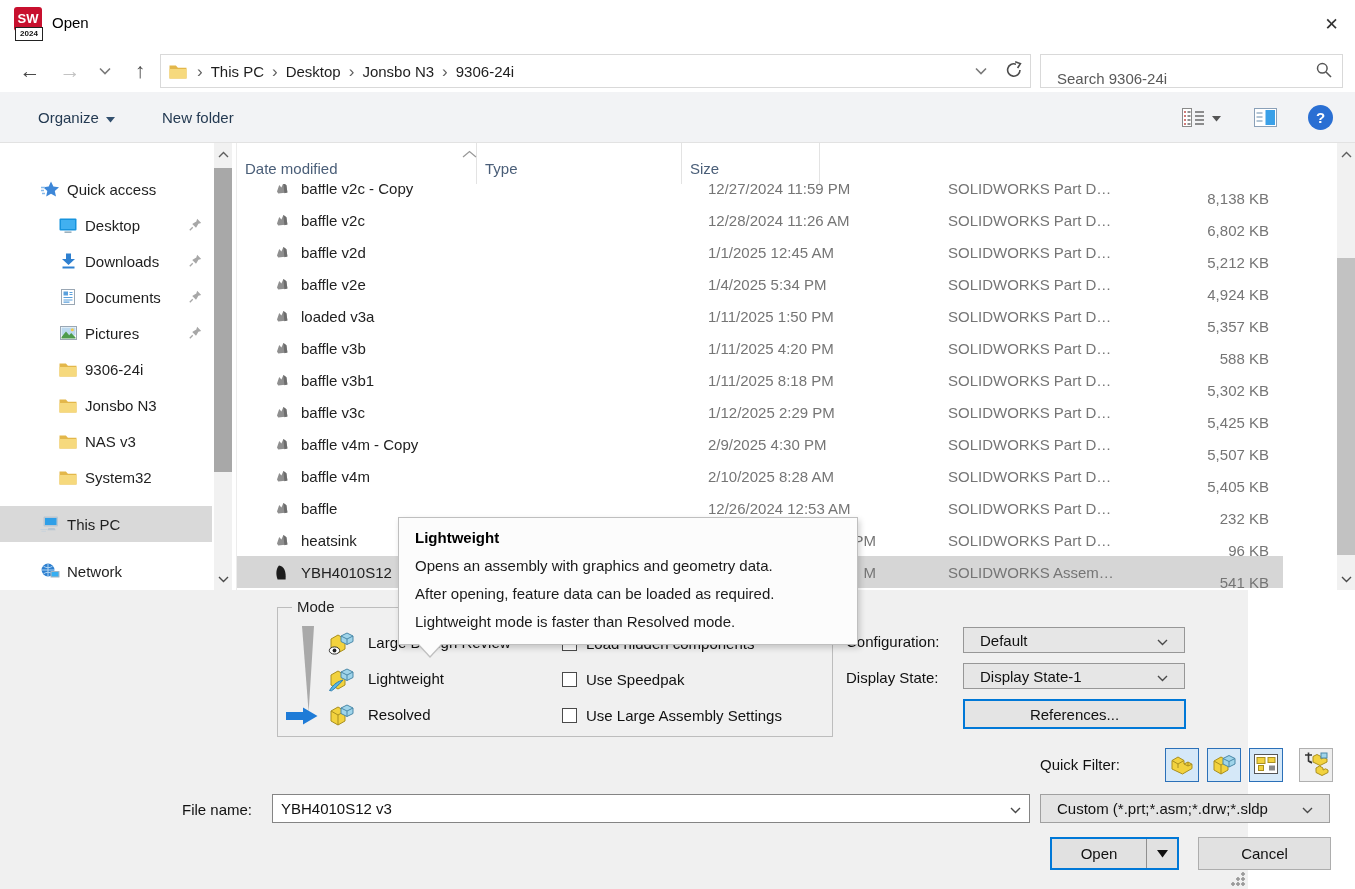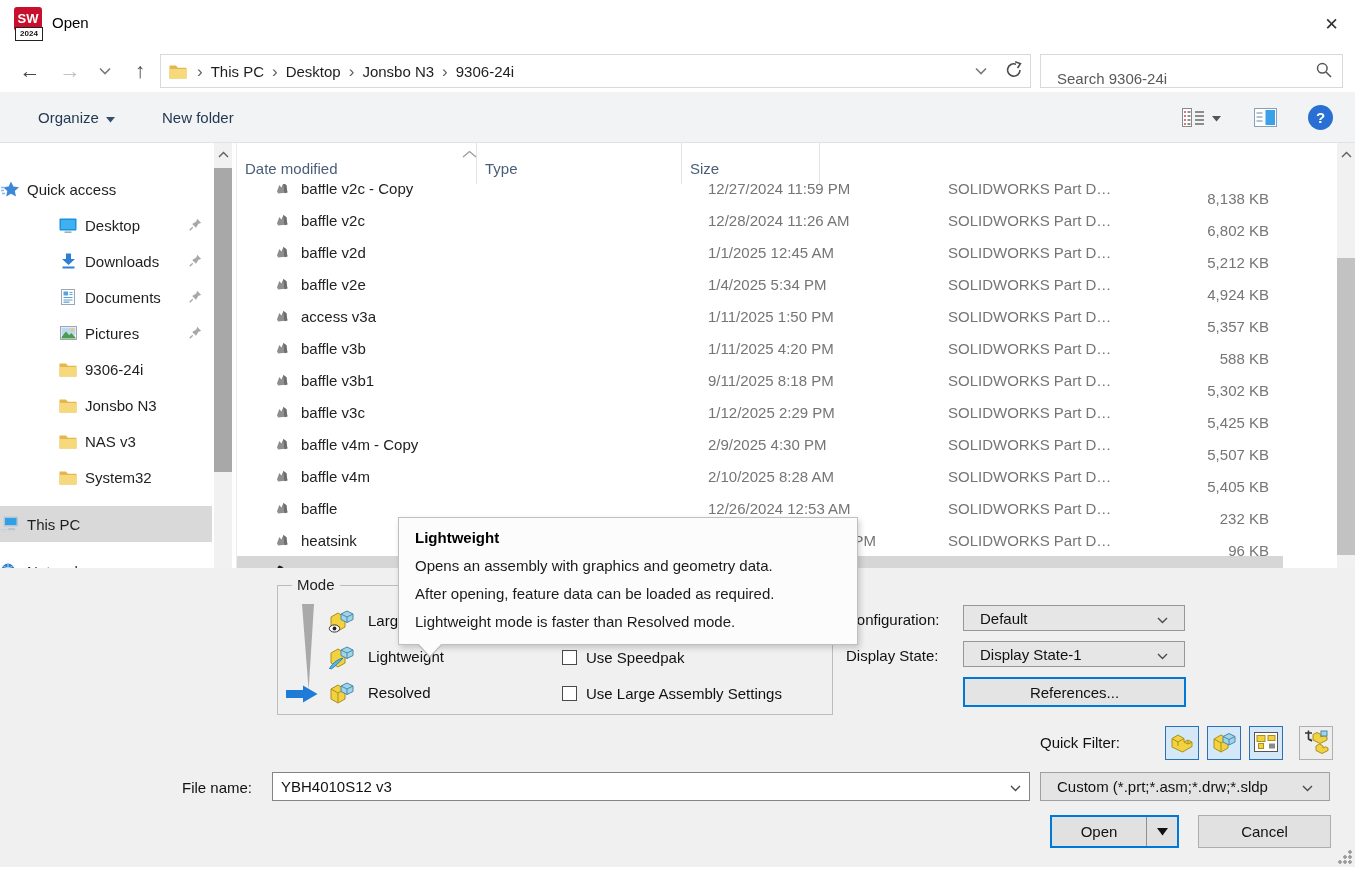--- a/index.html
+++ b/index.html
@@ -45,21 +45,21 @@
   .cmd-icon{position:absolute;display:flex;align-items:center;justify-content:center;}
   .cmd-listview{left:1182px;top:16px;}
   .cmd-listview-caret{left:1212px;top:24px;}
   .cmd-preview{left:1254px;top:16px;}
   .help-circle{left:1308px;top:13px;width:25px;height:25px;border-radius:50%;background:#2a6fd3;color:#fff;
     font-weight:bold;font-size:15px;display:flex;align-items:center;justify-content:center;}
 
   
   .sidebar{left:0;top:143px;width:236px;height:447px;background:#fff;}
   .side-items{position:absolute;left:0;top:28px;width:212px;}
-  .side-item{height:36px;display:flex;align-items:center;position:relative;cursor:default;}
+  .side-item{height:36px;display:flex;align-items:center;padding-left:40px;position:relative;cursor:default;}
   .side-item.lvl1{padding-left:58px;}
   .side-item.gap{margin-top:11px;}
   .side-item.selected{background:#d9d9d9;}
   .si-icon{width:20px;display:inline-flex;justify-content:center;margin-right:7px;flex:0 0 auto;}
   .si-label{white-space:nowrap;color:#1f1f1f;}
   .si-pin{position:absolute;right:10px;top:10px;}
   .side-scroll{left:214px;top:143px;width:18px;height:447px;background:#f1f1f1;}
   .sb-arrow{position:absolute;left:0;width:18px;height:22px;display:flex;align-items:center;justify-content:center;background:#f1f1f1;}
   .sb-thumb{position:absolute;left:0;width:18px;background:#a8a8a8;}
   .side-divider{left:236px;top:143px;width:1px;height:447px;background:#ececec;}
@@ -77,21 +77,21 @@
   .frow.selected{background:#d6d6d6;}
   .c-name{width:463px;display:flex;align-items:center;box-sizing:border-box;padding-left:38px;color:#222;}
   .fi{width:20px;display:inline-flex;margin-right:6px;flex:0 0 auto;}
   .c-date{width:240px;box-sizing:border-box;padding-left:8px;color:#757575;}
   .c-date.partial{text-align:right;padding-left:0;padding-right:64px;}
   .c-type{width:205px;box-sizing:border-box;padding-left:8px;color:#757575;}
   .c-size{width:138px;box-sizing:border-box;padding-right:14px;text-align:right;color:#757575;margin-top:21px;}
   .vscroll{left:1337px;top:143px;width:18px;height:447px;background:#f1f1f1;z-index:6;}
 
   
-  .bottompanel{left:0;top:568px;width:1355px;height:299px;background:#f0f0f0;z-index:10;}
+  .bottompanel{left:0;top:590px;width:1248px;height:299px;background:#f0f0f0;z-index:10;}
   .modebox{position:absolute;left:277px;top:17px;width:556px;height:130px;border:1px solid #bdbdbd;box-sizing:border-box;}
   .mode-label{position:absolute;left:14px;top:-10px;background:#f0f0f0;padding:0 5px;color:#1f1f1f;}
   .mode-rows{position:absolute;left:50px;top:16px;}
   .mode-row{height:36px;display:flex;align-items:center;}
   .mode-ic{width:30px;display:inline-flex;}
   .mode-txt{margin-left:10px;color:#111;}
   .mode-wedge{position:absolute;left:24px;top:18px;width:12px;height:86px;background:#a9a9a9;
     clip-path:polygon(0 0,100% 0,55% 100%);}
   .mode-arrow{position:absolute;left:8px;top:99px;}
   .chk-col{position:absolute;left:562px;top:35px;}
@@ -424,21 +424,21 @@
         <span class="c-size">4,924 KB</span>
       </div>
       <div class="frow">
         <span class="c-name">
           <span class="fi">
             <svg width="14" height="15" viewBox="0 0 14 15">
               <path d="M2 10.5 L4.2 4 L6.4 6.4 L8.4 2 L11.4 4.2 L12.4 11.4 L3.2 12.6 Z" fill="#8f8f8f"></path>
               <path d="M8.4 2 L11.4 4.2 L12.4 11.4 L9.4 12.2 Z" fill="#6e6e6e"></path>
             </svg>
           </span>
-          <span>access v3a</span>
+          <span>loaded v3a</span>
         </span>
         <span class="c-date">1/11/2025 1:50 PM</span>
         <span class="c-type">SOLIDWORKS Part D…</span>
         <span class="c-size">5,357 KB</span>
       </div>
       <div class="frow">
         <span class="c-name">
           <span class="fi">
             <svg width="14" height="15" viewBox="0 0 14 15">
               <path d="M2 10.5 L4.2 4 L6.4 6.4 L8.4 2 L11.4 4.2 L12.4 11.4 L3.2 12.6 Z" fill="#8f8f8f"></path>
@@ -454,21 +454,21 @@
       <div class="frow">
         <span class="c-name">
           <span class="fi">
             <svg width="14" height="15" viewBox="0 0 14 15">
               <path d="M2 10.5 L4.2 4 L6.4 6.4 L8.4 2 L11.4 4.2 L12.4 11.4 L3.2 12.6 Z" fill="#8f8f8f"></path>
               <path d="M8.4 2 L11.4 4.2 L12.4 11.4 L9.4 12.2 Z" fill="#6e6e6e"></path>
             </svg>
           </span>
           <span>baffle v3b1</span>
         </span>
-        <span class="c-date">9/11/2025 8:18 PM</span>
+        <span class="c-date">1/11/2025 8:18 PM</span>
         <span class="c-type">SOLIDWORKS Part D…</span>
         <span class="c-size">5,302 KB</span>
       </div>
       <div class="frow">
         <span class="c-name">
           <span class="fi">
             <svg width="14" height="15" viewBox="0 0 14 15">
               <path d="M2 10.5 L4.2 4 L6.4 6.4 L8.4 2 L11.4 4.2 L12.4 11.4 L3.2 12.6 Z" fill="#8f8f8f"></path>
               <path d="M8.4 2 L11.4 4.2 L12.4 11.4 L9.4 12.2 Z" fill="#6e6e6e"></path>
             </svg>

